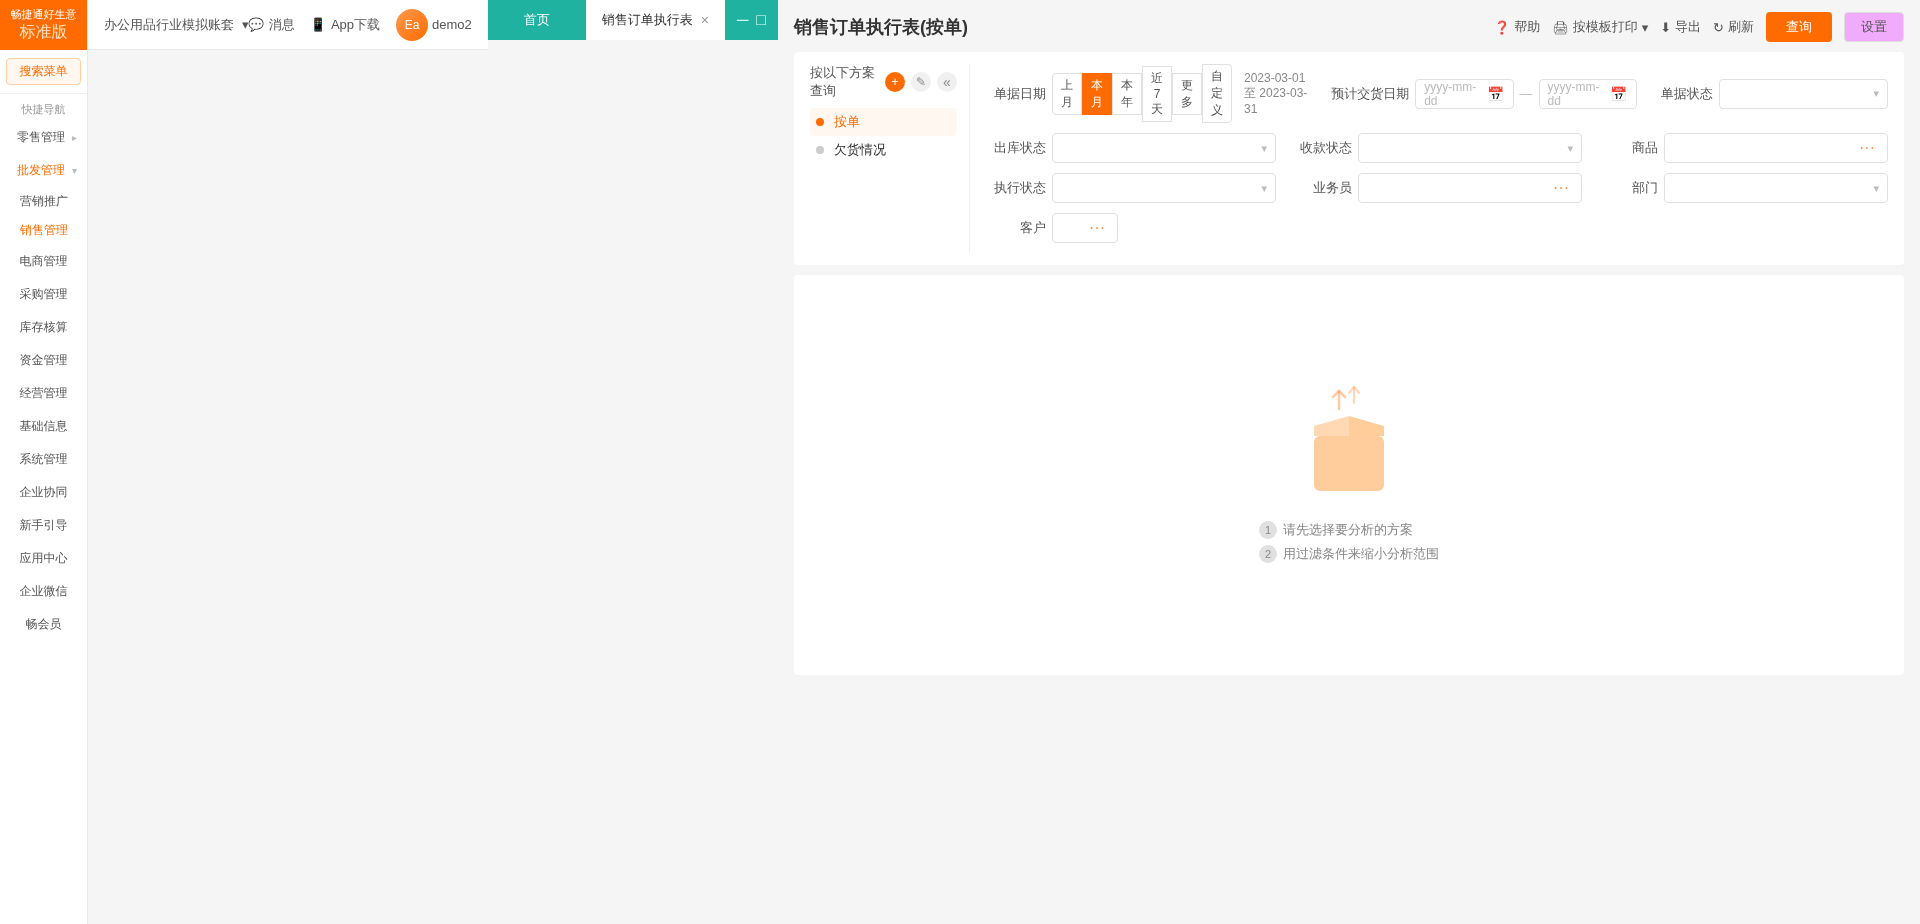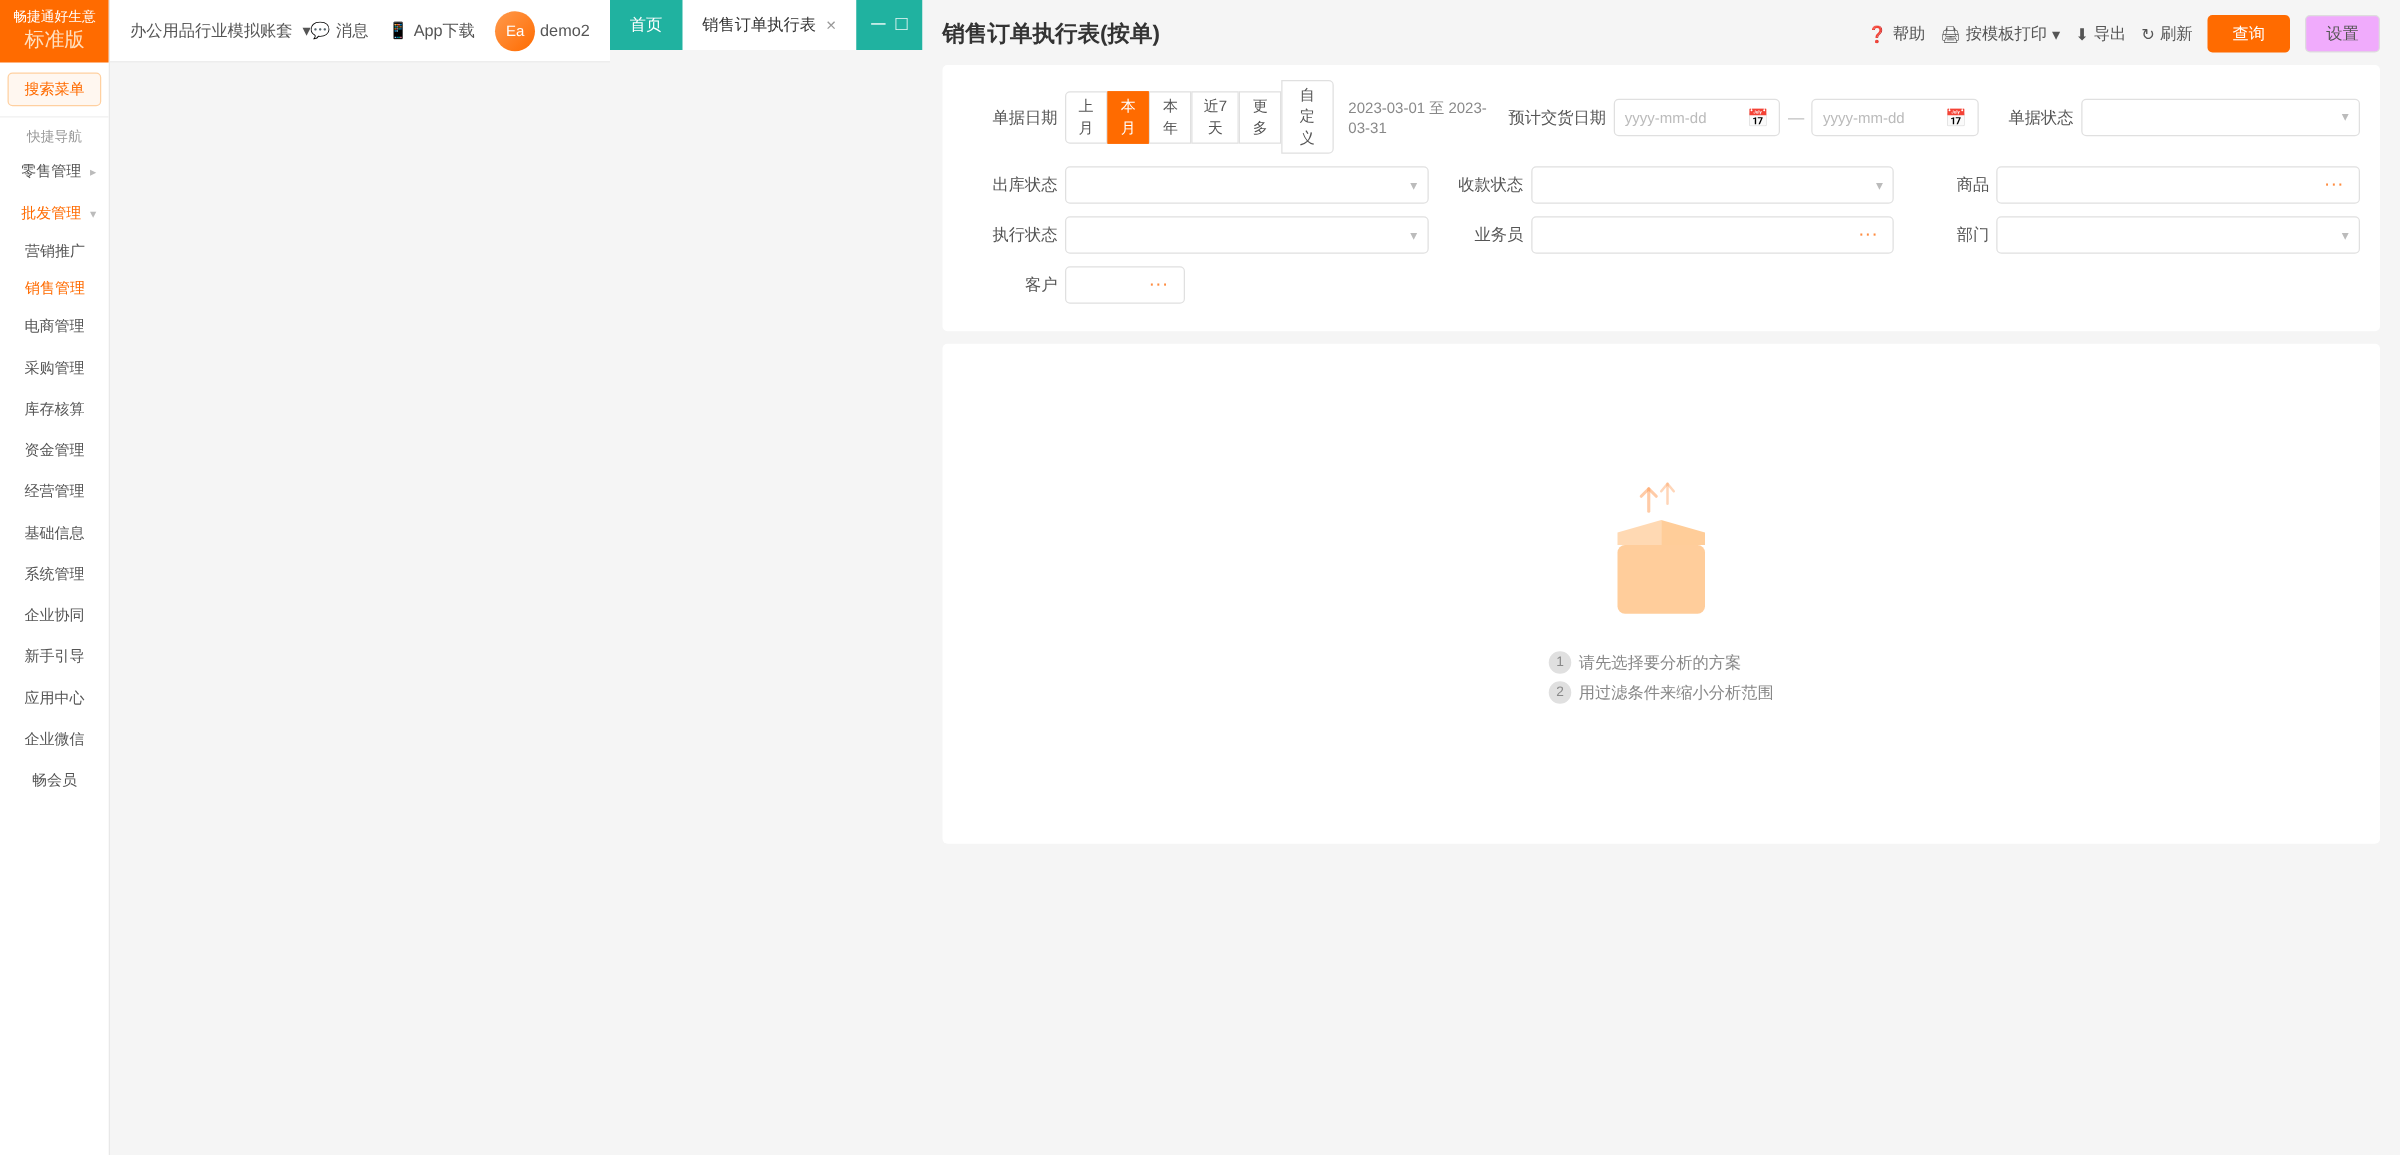--- a/index.html
+++ b/index.html
@@ -148,21 +148,21 @@
     
     .tab-bar {
       height: 40px;
       background: #20b2a0;
       display: flex;
       align-items: center;
       padding: 0;
       flex-shrink: 0;
     }
     .tab-home {
-      padding: 0 16px;
+      padding: 0 36px;
       height: 100%;
       display: flex;
       align-items: center;
       color: #fff;
       cursor: pointer;
       font-size: 13px;
     }
     .tab-active {
       background: #fff;
       padding: 0 16px;
@@ -588,20 +588,38 @@
           <span>刷新</span>
         </div>
         <button class="btn-query">查询</button>
         <button class="btn-settings">设置</button>
       </div>
     </div>
 
     <div class="filter-panel">
       <div class="filter-layout">
 
+        <div class="filter-sidebar">
+          <div class="filter-sidebar-header">
+            <span class="filter-sidebar-title">按以下方案查询</span>
+            <div class="filter-sidebar-icons">
+              <div class="icon-btn icon-btn-orange">+</div>
+              <div class="icon-btn icon-btn-gray">✎</div>
+              <div class="icon-btn icon-btn-collapse">«</div>
+            </div>
+          </div>
+          <div class="filter-sidebar-item active">
+            <span class="orange-dot"></span>
+            <span>按单</span>
+          </div>
+          <div class="filter-sidebar-item">
+            <span class="gray-dot"></span>
+            <span>欠货情况</span>
+          </div>
+        </div>
 
         <div class="filter-main">
 
           <div class="filter-row">
             <div class="filter-field" style="flex:1.4;">
               <span class="filter-label">单据日期</span>
               <div class="filter-period-btns">
                 <button class="period-btn">上月</button>
                 <button class="period-btn active">本月</button>
                 <button class="period-btn">本年</button>

